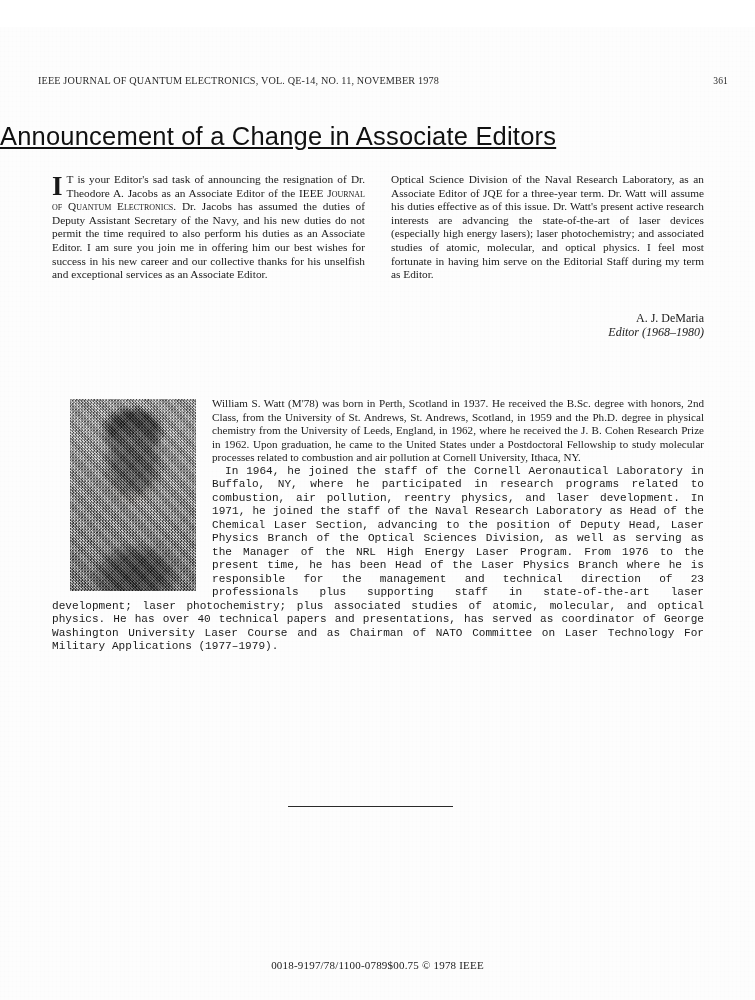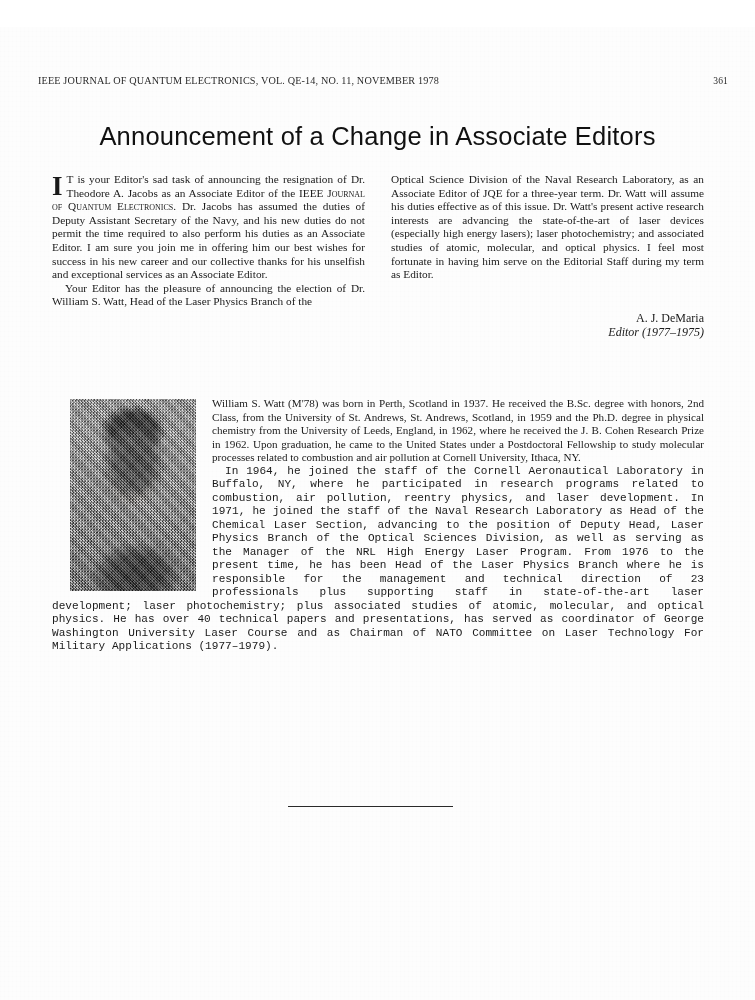--- a/index.html
+++ b/index.html
@@ -52,26 +52,27 @@
   }
   .runhead .jtitle { font-variant: small-caps; white-space: nowrap; }
   .runhead .pageno { font-size: 9.5px; }
 
   
   .art-title {
     position: absolute;
     left: 0;
     top: 78px;
     width: 755px;
-    text-align: center;
+    text-align: left;
     font-family: "Liberation Sans", sans-serif;
     font-size: 25.5px;
     font-weight: 400;
     letter-spacing: .2px;
     color: #111;
+    text-decoration: underline;
   }
 
   
   .cols {
     position: absolute;
     left: 52px;
     top: 146px;
     width: 652px;
     display: flex;
     gap: 26px;
@@ -193,42 +194,42 @@
     <span class="jtitle">IEEE JOURNAL OF QUANTUM ELECTRONICS, VOL. QE-14, NO. 11, NOVEMBER 1978</span>
     <span class="pageno">361</span>
   </div>
 
   <h1 class="art-title">Announcement of a Change in Associate Editors</h1>
 
   <div class="cols">
 
     <div class="col">
       <p><span class="dropcap">I</span><span>T is your Editor's sad task of announcing the resignation of Dr. Theodore A. Jacobs as an Associate Editor of the IEEE </span><span class="smallcaps">Journal of Quantum Electronics</span><span>. Dr. Jacobs has assumed the duties of Deputy Assistant Secretary of the Navy, and his new duties do not permit the time required to also perform his duties as an Associate Editor. I am sure you join me in offering him our best wishes for success in his new career and our collective thanks for his unselfish and exceptional services as an Associate Editor.</span></p>
-      <p>Your Editor has the pleasure of announcing the election of Dr. William S. Watt, Head of the Laser Physics Branch of the</p>
     </div>
 
     <div class="col">
       <p>Optical Science Division of the Naval Research Laboratory, as an Associate Editor of JQE for a three-year term. Dr. Watt will assume his duties effective as of this issue. Dr. Watt's present active research interests are advancing the state-of-the-art of laser devices (especially high energy lasers); laser photochemistry; and associated studies of atomic, molecular, and optical physics. I feel most fortunate in having him serve on the Editorial Staff during my term as Editor.</p>
     </div>
 
   </div>
 
   <div class="signature">
     <div>A. J. DeMaria</div>
-    <div class="role">Editor (1977–1975)</div>
+    <div class="role">Editor (1968–1980)</div>
   </div>
 
   <div class="bio">
     <div class="portrait">
       <div class="halftone"></div>
       <div class="dither"></div>
       <div class="speckle"></div>
     </div>
     <p><span class="person">William S. Watt (M'78)</span><span> was born in Perth, Scotland in 1937. He received the B.Sc. degree with honors, 2nd Class, from the University of St. Andrews, St. Andrews, Scotland, in 1959 and the Ph.D. degree in physical chemistry from the University of Leeds, England, in 1962, where he received the J. B. Cohen Research Prize in 1962. Upon graduation, he came to the United States under a Postdoctoral Fellowship to study molecular processes related to combustion and air pollution at Cornell University, Ithaca, NY.</span></p>
     <p class="indent">In 1964, he joined the staff of the Cornell Aeronautical Laboratory in Buffalo, NY, where he participated in research programs related to combustion, air pollution, reentry physics, and laser development. In 1971, he joined the staff of the Naval Research Laboratory as Head of the Chemical Laser Section, advancing to the position of Deputy Head, Laser Physics Branch of the Optical Sciences Division, as well as serving as the Manager of the NRL High Energy Laser Program. From 1976 to the present time, he has been Head of the Laser Physics Branch where he is responsible for the management and technical direction of 23 professionals plus supporting staff in state-of-the-art laser development; laser photochemistry; plus associated studies of atomic, molecular, and optical physics. He has over 40 technical papers and presentations, has served as coordinator of George Washington University Laser Course and as Chairman of NATO Committee on Laser Technology For Military Applications (1977–1979).</p>
   </div>
 
   <div class="divider"></div>
 
+  <div class="footer">0018-9197/78/1100-0789$00.75 © 1978 IEEE</div>
 
   <div class="grain"></div>
 
 </div>
 
 </body></html>

